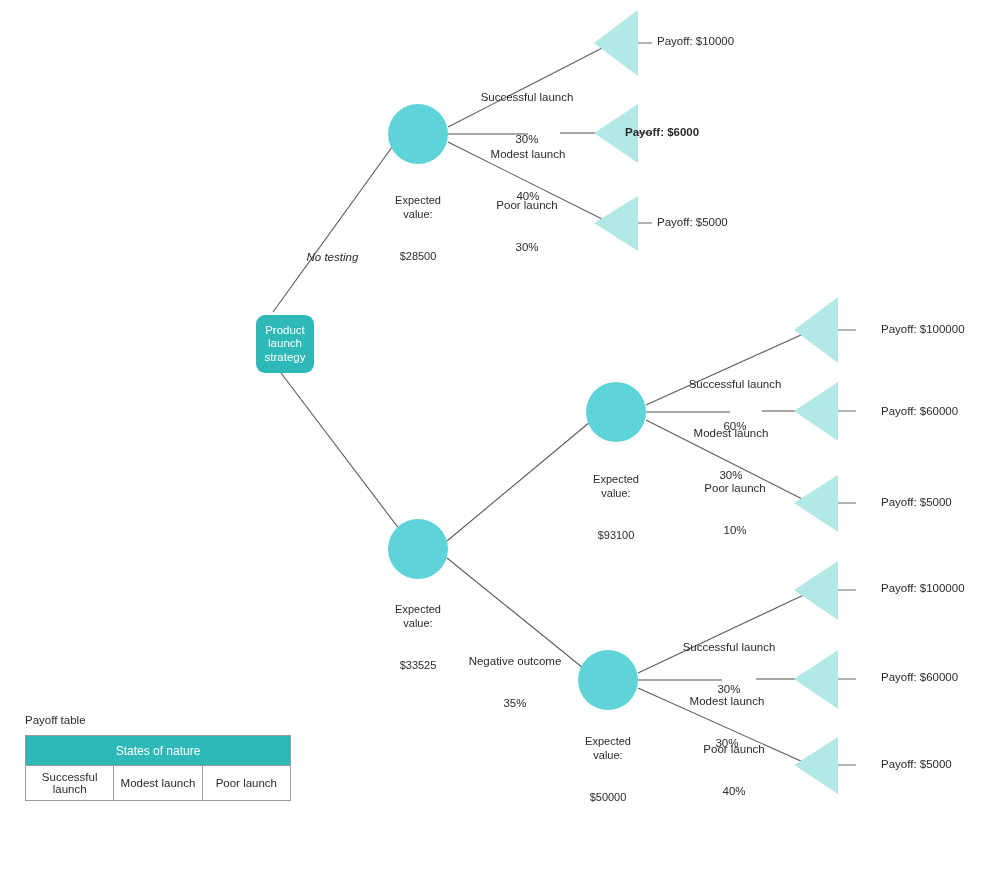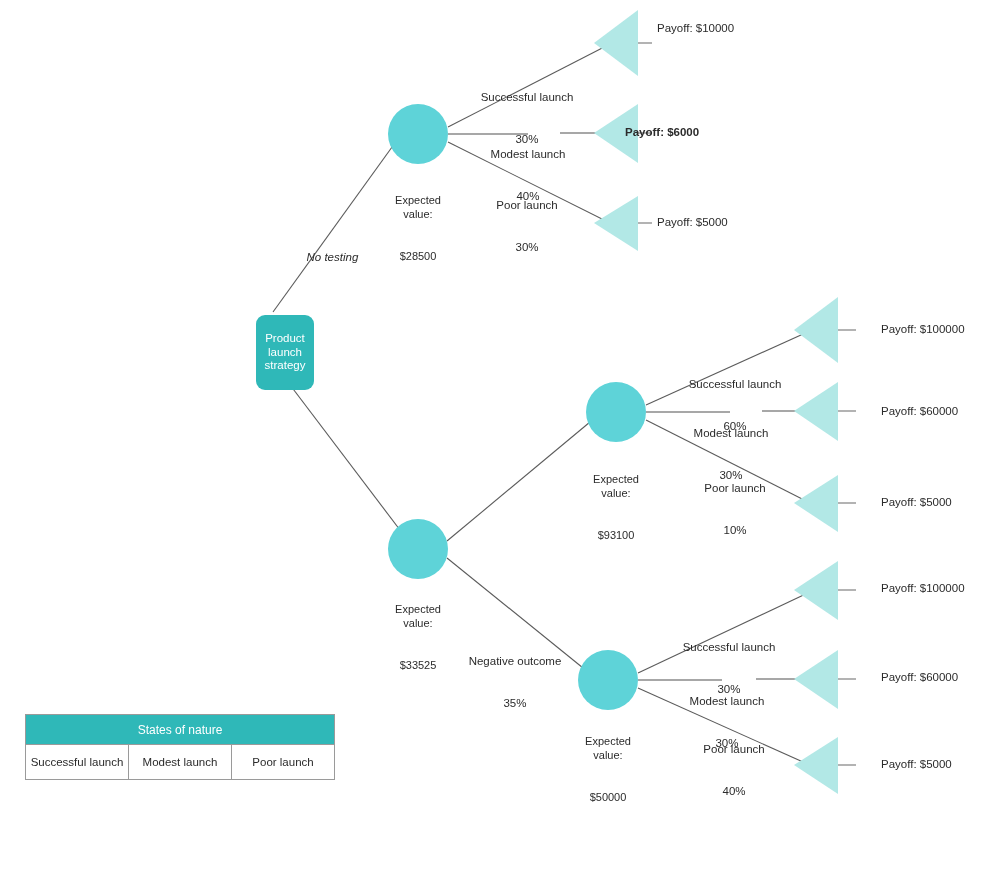--- a/index.html
+++ b/index.html
@@ -38,21 +38,21 @@
   }
   .chance-node {
     fill: #5ed3d8;
   }
   .terminal-tri {
     fill: #b2e8e6;
   }
   .decision-node {
     position: absolute;
     width: 58px;
-    height: 75px;
+    height: 58px;
     background: #2fb8b8;
     border-radius: 9px;
     color: #ffffff;
     font-size: 11.5px;
     line-height: 13.5px;
     display: flex;
     align-items: center;
     justify-content: center;
     text-align: center;
     box-sizing: border-box;
@@ -88,21 +88,21 @@
     top: 714px;
     width: 310px;
   }
   #payoff-table-title {
     font-size: 11.5px;
     color: #2b2b2b;
     margin-bottom: 9px;
   }
   table.payoff {
     border-collapse: collapse;
-    width: 310px;
+    width: 266px;
     table-layout: fixed;
   }
   table.payoff th.states {
     background: #2fb8b8;
     color: #ffffff;
     font-weight: normal;
     font-size: 12px;
     height: 27px;
     border: 1px solid #9a9a9a;
     text-align: center;
@@ -217,21 +217,21 @@
   </div>
   <div class="lbl center" style="left:528px; top:119px;">
     <div>Modest launch</div>
     <div>40%</div>
   </div>
   <div class="lbl center" style="left:527px; top:170px;">
     <div>Poor launch</div>
     <div>30%</div>
   </div>
 
-  <div class="lbl left" style="left:657px; top:21px;">Payoff: $10000</div>
+  <div class="lbl left" style="left:657px; top:34px;">Payoff: $10000</div>
   <div class="lbl left" style="left:625px; top:125px;font-weight:bold;">Payoff: $6000</div>
   <div class="lbl left" style="left:657px; top:215px;">Payoff: $5000</div>
 
   <div class="lbl center" style="left:735px; top:349px;">
     <div>Successful launch</div>
     <div>60%</div>
   </div>
   <div class="lbl center" style="left:731px; top:398px;">
     <div>Modest launch</div>
     <div>30%</div>
@@ -256,20 +256,21 @@
   <div class="lbl center" style="left:734px; top:714px;">
     <div>Poor launch</div>
     <div>40%</div>
   </div>
 
   <div class="lbl left" style="left:881px; top:581px;">Payoff: $100000</div>
   <div class="lbl left" style="left:881px; top:670px;">Payoff: $60000</div>
   <div class="lbl left" style="left:881px; top:757px;">Payoff: $5000</div>
 
   <div id="payoff-table-wrap">
+    <div id="payoff-table-title">Payoff table</div>
     <table class="payoff">
       <thead>
         <tr>
           <th class="states" colspan="3">States of nature</th>
         </tr>
       </thead>
       <tbody>
         <tr>
           <td>Successful launch</td>
           <td>Modest launch</td>

